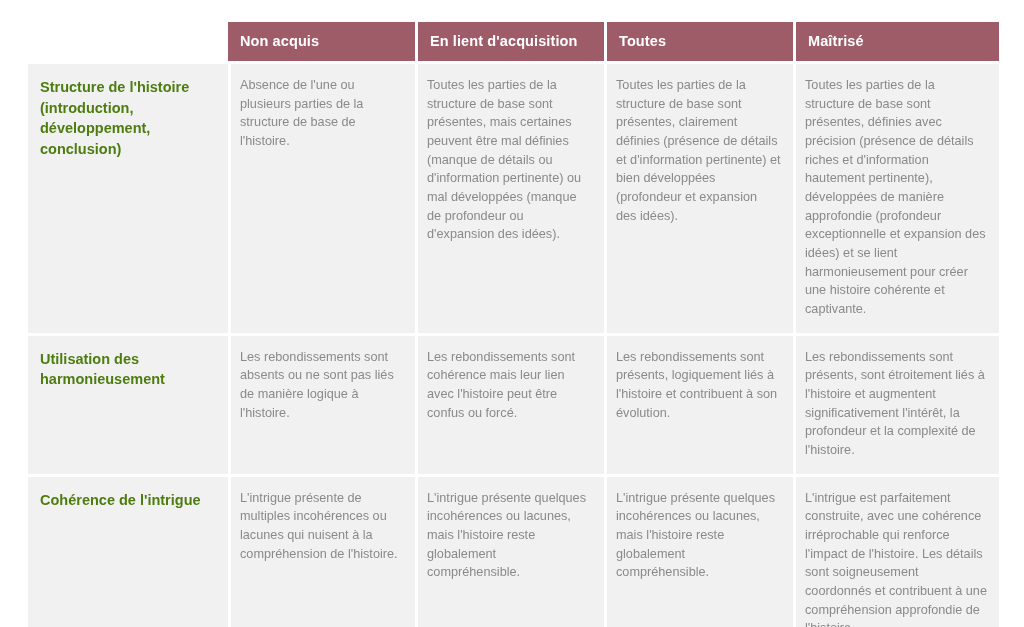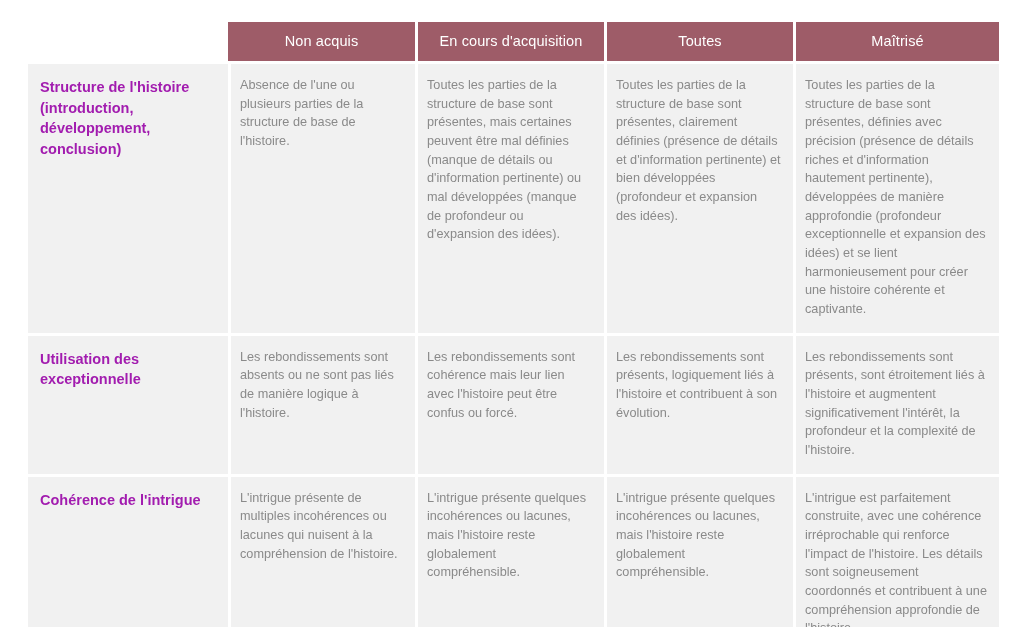--- a/index.html
+++ b/index.html
@@ -41,43 +41,43 @@
     margin: 0;
     border: 0;
   }
   th.corner {
     background: #ffffff;
   }
   th.level-head {
     background: #9e5c68;
     color: #ffffff;
     font-size: 14.5px;
-    font-weight: normal;
-    text-align: center;
+    font-weight: bold;
+    text-align: left;
     vertical-align: middle;
     padding: 10px 12px 11px 12px;
     height: 18px;
     border-left: 3px solid #ffffff;
     letter-spacing: 0.1px;
   }
   th.level-head.first {
     border-left: 0;
   }
 
   
   tbody td {
     background: #f1f1f1;
     vertical-align: top;
     padding: 12px 12px 14px 12px;
     border-left: 3px solid #ffffff;
     border-top: 3px solid #ffffff;
   }
   tbody td.criterion {
     border-left: 0;
-    color: #a21caf;
+    color: #4d7c0f;
     font-size: 14.5px;
     font-weight: bold;
     line-height: 1.42;
     padding-top: 13px;
   }
   tbody td.desc {
     color: #8a8a8a;
     font-size: 12.7px;
     line-height: 1.47;
     padding-left: 9px;
@@ -95,35 +95,35 @@
       <col class="c-crit">
       <col class="c-lvl1">
       <col class="c-lvl2">
       <col class="c-lvl3">
       <col class="c-lvl4">
     </colgroup>
     <thead>
       <tr>
         <th class="corner"></th>
         <th class="level-head first">Non acquis</th>
-        <th class="level-head">En cours d'acquisition</th>
+        <th class="level-head">En lient d'acquisition</th>
         <th class="level-head">Toutes</th>
         <th class="level-head">Maîtrisé</th>
       </tr>
     </thead>
     <tbody>
       <tr>
         <td class="criterion">Structure de l'histoire (introduction, développement, conclusion)</td>
         <td class="desc">Absence de l'une ou plusieurs parties de la structure de base de l'histoire.</td>
         <td class="desc">Toutes les parties de la structure de base sont présentes, mais certaines peuvent être mal définies (manque de détails ou d'information pertinente) ou mal développées (manque de profondeur ou d'expansion des idées).</td>
         <td class="desc">Toutes les parties de la structure de base sont présentes, clairement définies (présence de détails et d'information pertinente) et bien développées (profondeur et expansion des idées).</td>
         <td class="desc">Toutes les parties de la structure de base sont présentes, définies avec précision (présence de détails riches et d'information hautement pertinente), développées de manière approfondie (profondeur exceptionnelle et expansion des idées) et se lient harmonieusement pour créer une histoire cohérente et captivante.</td>
       </tr>
       <tr>
-        <td class="criterion">Utilisation des exceptionnelle</td>
+        <td class="criterion">Utilisation des harmonieusement</td>
         <td class="desc">Les rebondissements sont absents ou ne sont pas liés de manière logique à l'histoire.</td>
         <td class="desc">Les rebondissements sont cohérence mais leur lien avec l'histoire peut être confus ou forcé.</td>
         <td class="desc">Les rebondissements sont présents, logiquement liés à l'histoire et contribuent à son évolution.</td>
         <td class="desc">Les rebondissements sont présents, sont étroitement liés à l'histoire et augmentent significativement l'intérêt, la profondeur et la complexité de l'histoire.</td>
       </tr>
       <tr>
         <td class="criterion">Cohérence de l'intrigue</td>
         <td class="desc">L'intrigue présente de multiples incohérences ou lacunes qui nuisent à la compréhension de l'histoire.</td>
         <td class="desc">L'intrigue présente quelques incohérences ou lacunes, mais l'histoire reste globalement compréhensible.</td>
         <td class="desc">L'intrigue présente quelques incohérences ou lacunes, mais l'histoire reste globalement compréhensible.</td>

